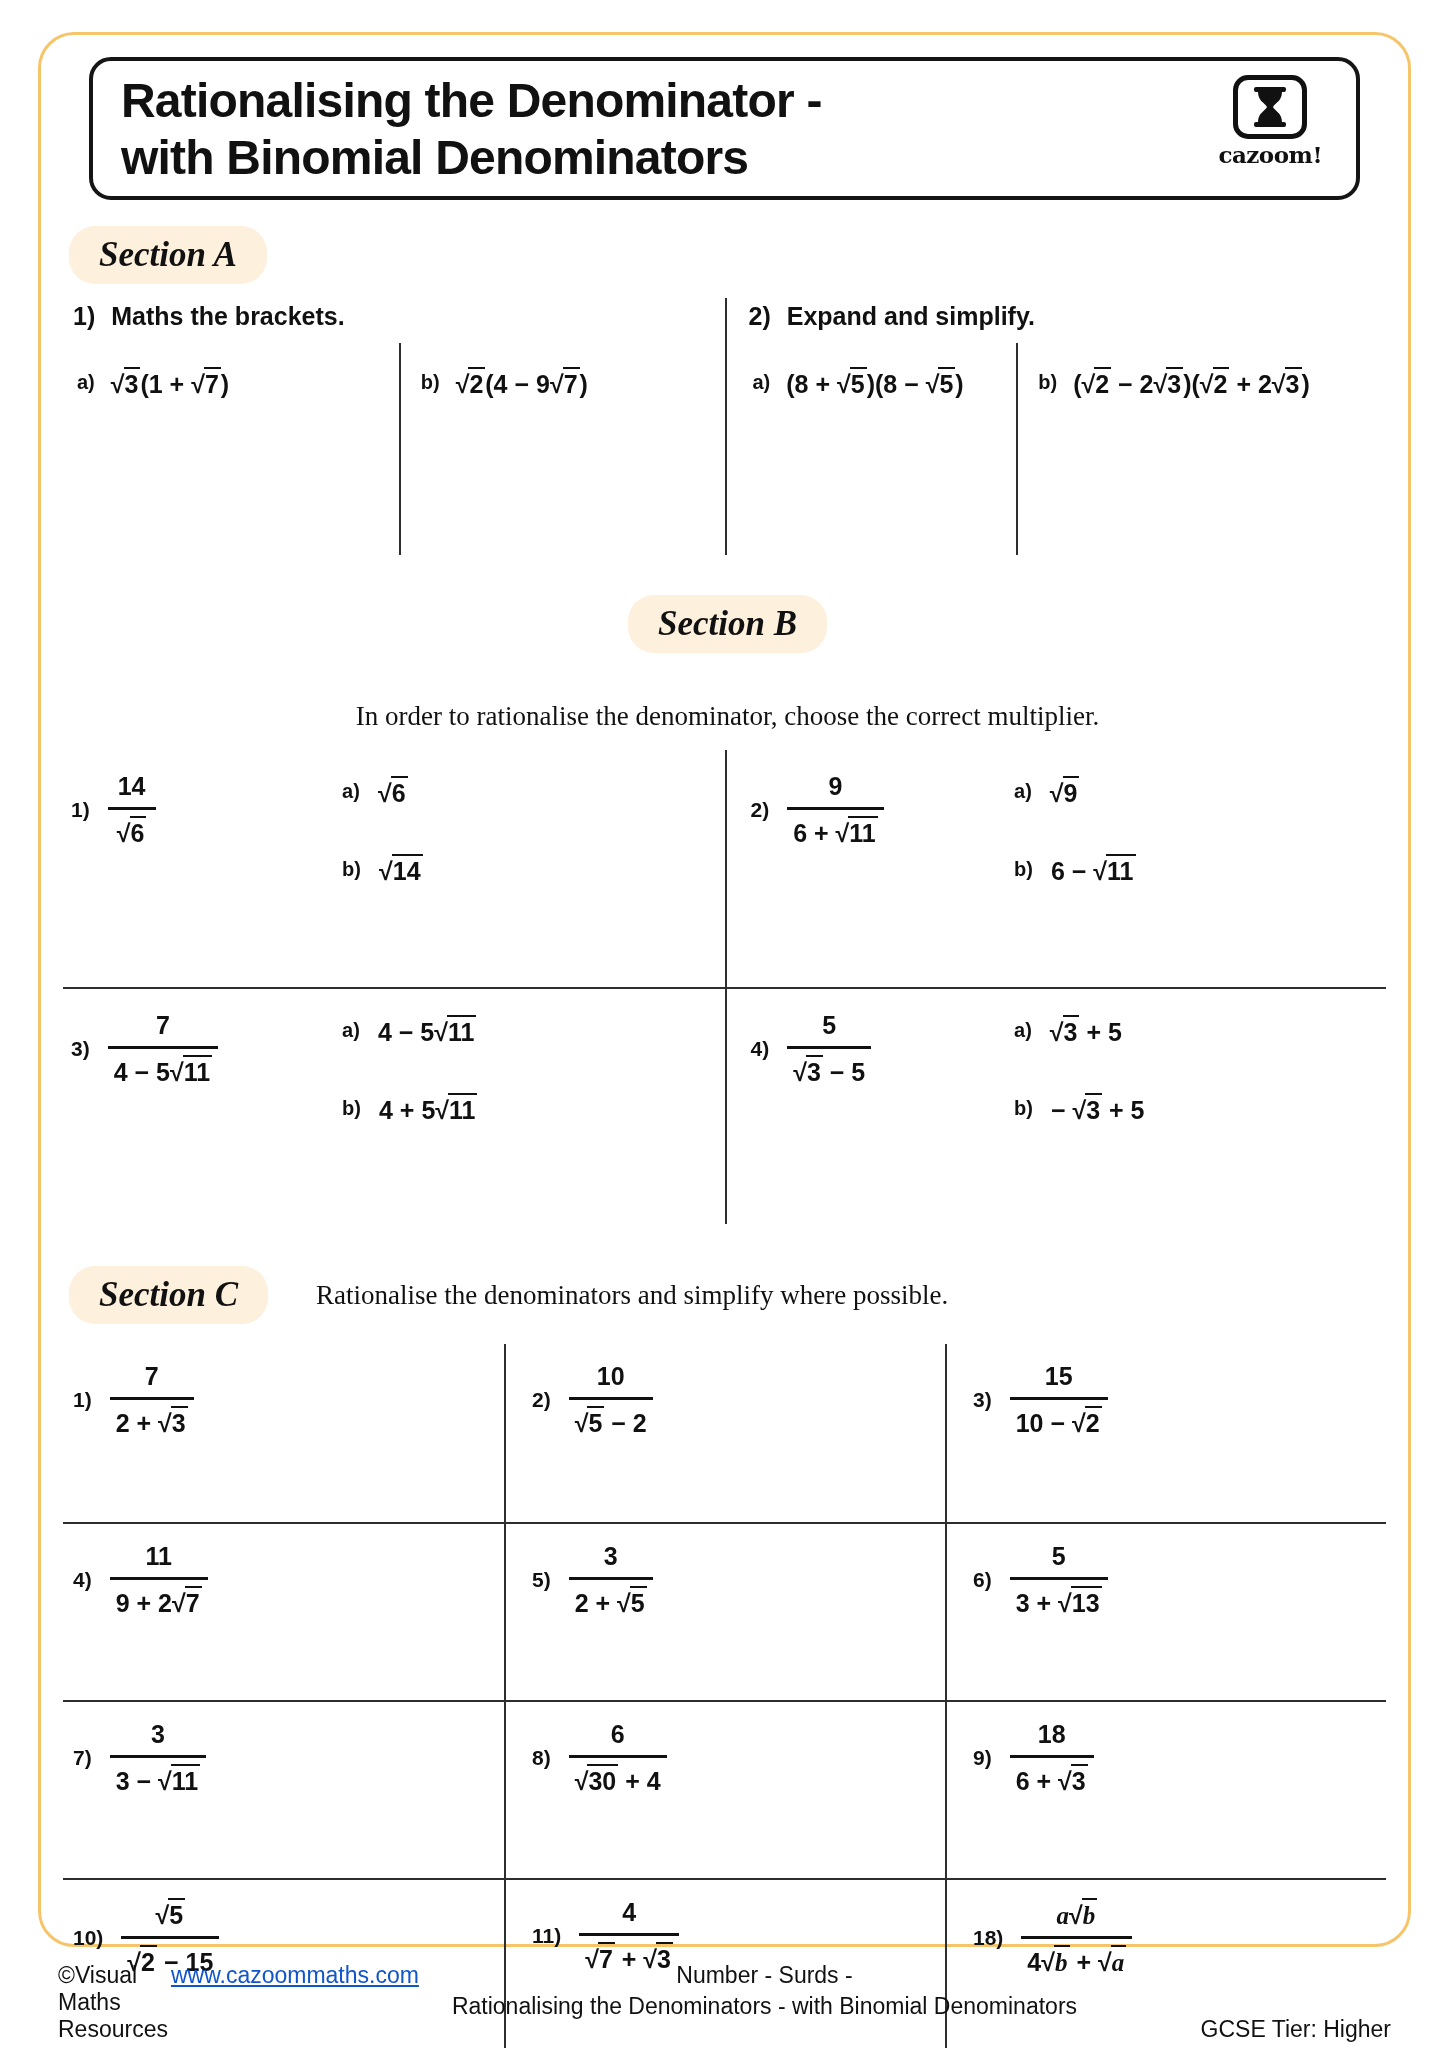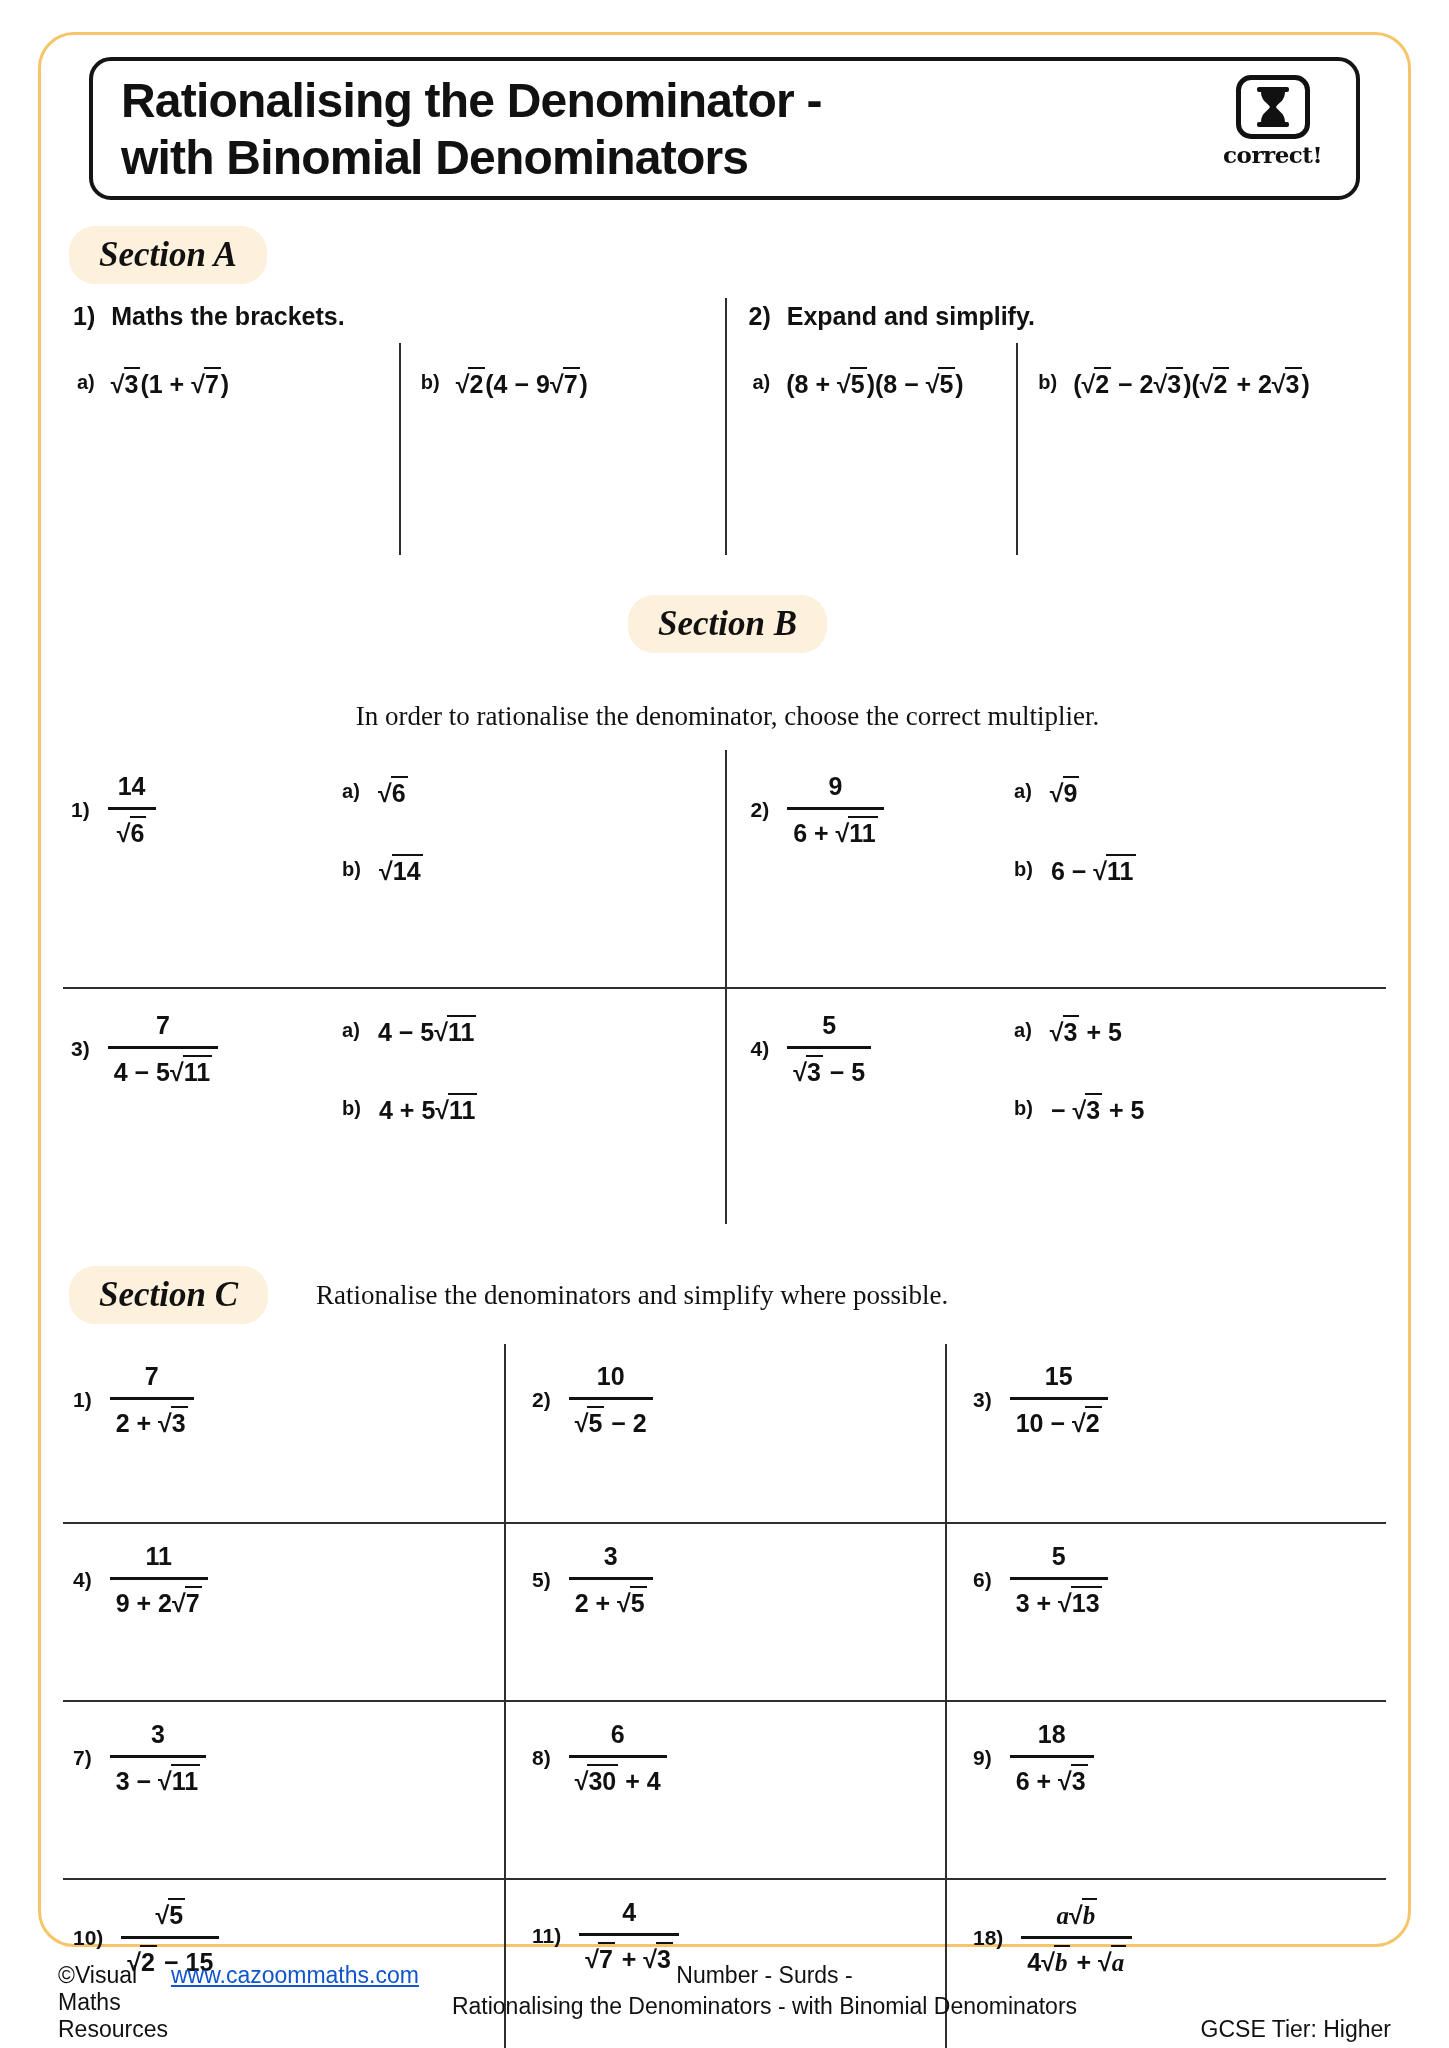--- a/index.html
+++ b/index.html
@@ -148,21 +148,21 @@
       <div>with Binomial Denominators</div>
     </div>
     <div class="logo">
       <div class="logo-box">
         <svg viewBox="0 0 40 44" width="40" height="44" aria-hidden="true">
           <rect x="4" y="2" width="32" height="5" rx="2" fill="#111"></rect>
           <rect x="4" y="37" width="32" height="5" rx="2" fill="#111"></rect>
           <path d="M8 7 H32 C32 16 25 18 23 22 C25 26 32 28 32 37 H8 C8 28 15 26 17 22 C15 18 8 16 8 7 Z" fill="#111"></path>
         </svg>
       </div>
-      <div class="logo-text">correct!</div>
+      <div class="logo-text">cazoom!</div>
     </div>
   </div>
 
   <div class="section-row sectionA-row">
     <span class="pill">Section A</span>
   </div>
 
   <div class="secA">
     <div class="qcol">
       <div class="q-prompt">

